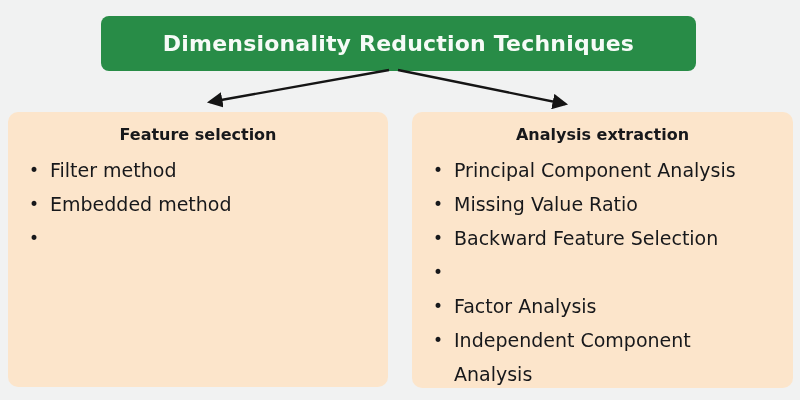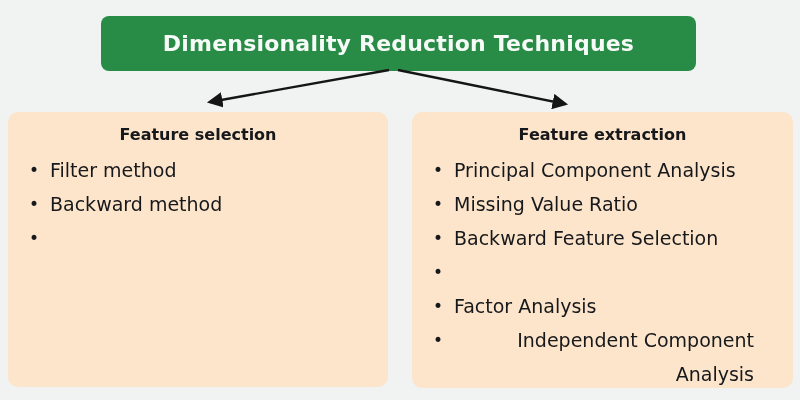--- a/index.html
+++ b/index.html
@@ -46,21 +46,21 @@
     list-style:none;margin-top:5px;padding-left:18px;
   }
   .panel li{
     display:flex;align-items:flex-start;
     font-size:19px;line-height:34px;color:var(--text);
   }
   .bullet{
     flex:0 0 24px;width:24px;text-align:left;padding-left:3px;
     font-size:17px;line-height:34px;
   }
-  .item-text{max-width:300px;text-align:right;}
+  .item-text{max-width:300px;}
 </style>
 </head>
 <body>
 
 <div class="page">
 
   <div class="title-box">
     <span>Dimensionality Reduction Techniques</span>
   </div>
 
@@ -76,30 +76,30 @@
 
   <section class="panel panel-left">
     <h2>Feature selection</h2>
     <ul>
         <li>
         <span class="bullet">•</span>
         <span class="item-text">Filter method</span>
       </li>
         <li>
         <span class="bullet">•</span>
-        <span class="item-text">Backward method</span>
+        <span class="item-text">Embedded method</span>
       </li>
         <li>
         <span class="bullet">•</span>
       </li>
       </ul>
   </section>
 
   <section class="panel panel-right">
-    <h2>Feature extraction</h2>
+    <h2>Analysis extraction</h2>
     <ul>
         <li>
         <span class="bullet">•</span>
         <span class="item-text">Principal Component Analysis</span>
       </li>
         <li>
         <span class="bullet">•</span>
         <span class="item-text">Missing Value Ratio</span>
       </li>
         <li>

